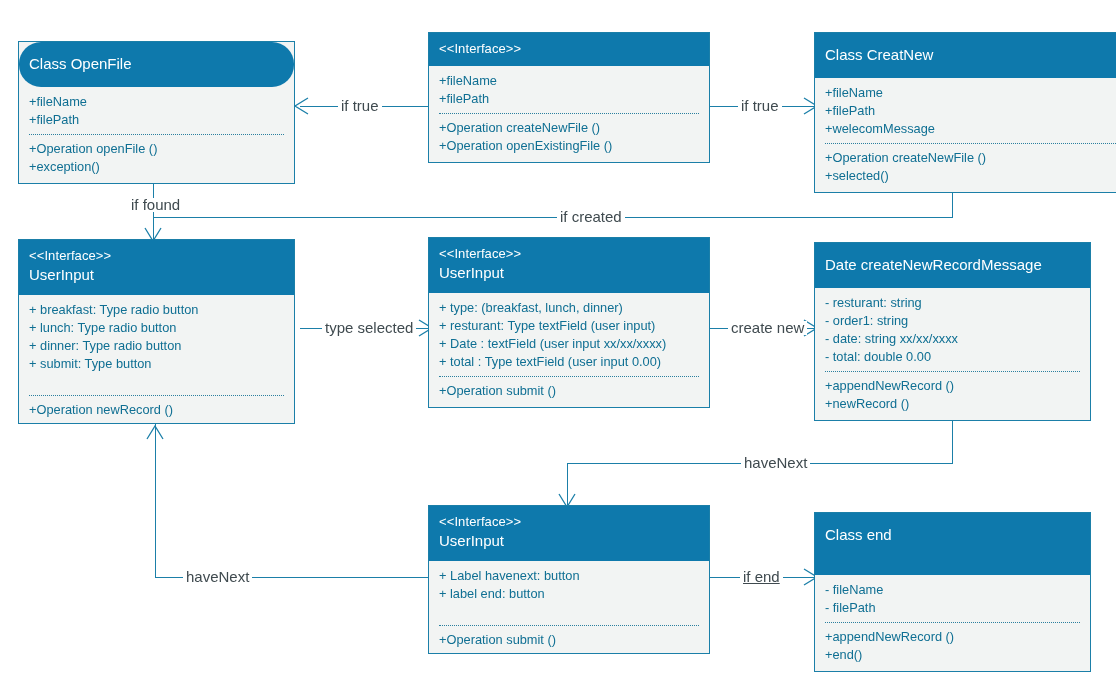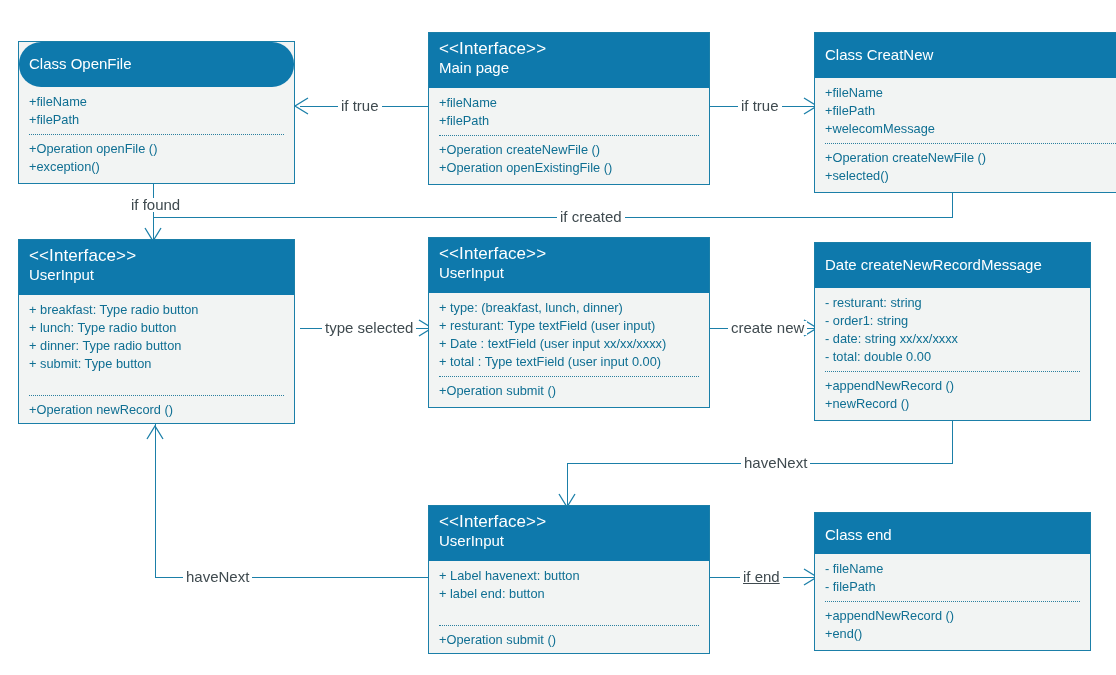--- a/index.html
+++ b/index.html
@@ -23,21 +23,21 @@
     border: 1px solid #1b7fa8;
     background: #f2f4f3;
   }
   .uml-header {
     background: #0e79ac;
     color: #ffffff;
     padding: 7px 10px 9px 10px;
     box-sizing: border-box;
   }
   .uml-stereotype {
-    font-size: 17px;
+    font-size: 13px;
     line-height: 17px;
     color: #ffffff;
     letter-spacing: 0.1px;
   }
   .uml-title {
     font-size: 15px;
     line-height: 22px;
     color: #ffffff;
   }
   .uml-body {
@@ -175,21 +175,20 @@
       <ul class="uml-ops">
         <li>+Operation openFile ()</li>
         <li>+exception()</li>
       </ul>
     </div>
   </div>
 
   <div class="uml-box" style="left:428px; top:32px; width:282px;">
     <div class="uml-header">
       <div class="uml-stereotype">&lt;&lt;Interface&gt;&gt;</div>
-      <div class="uml-title">Main page</div>
     </div>
     <div class="uml-body">
       <ul class="uml-attrs">
         <li>+fileName</li>
         <li>+filePath</li>
       </ul>
       <div class="uml-divider"></div>
       <ul class="uml-ops">
         <li>+Operation createNewFile ()</li>
         <li>+Operation openExistingFile ()</li>
@@ -283,21 +282,21 @@
         <li>+ label end: button</li>
       </ul>
       <div class="uml-divider" style="margin-top:22px; margin-bottom:5px;"></div>
       <ul class="uml-ops">
         <li>+Operation submit ()</li>
       </ul>
     </div>
   </div>
 
   <div class="uml-box" style="left:814px; top:512px; width:277px;">
-    <div class="uml-header" style="padding-top:11px; padding-bottom:8px;">
+    <div class="uml-header" style="padding-top:11px; padding-bottom:29px;">
       <div class="uml-title">Class end</div>
     </div>
     <div class="uml-body">
       <ul class="uml-attrs">
         <li>- fileName</li>
         <li>- filePath</li>
       </ul>
       <div class="uml-divider"></div>
       <ul class="uml-ops">
         <li>+appendNewRecord ()</li>

